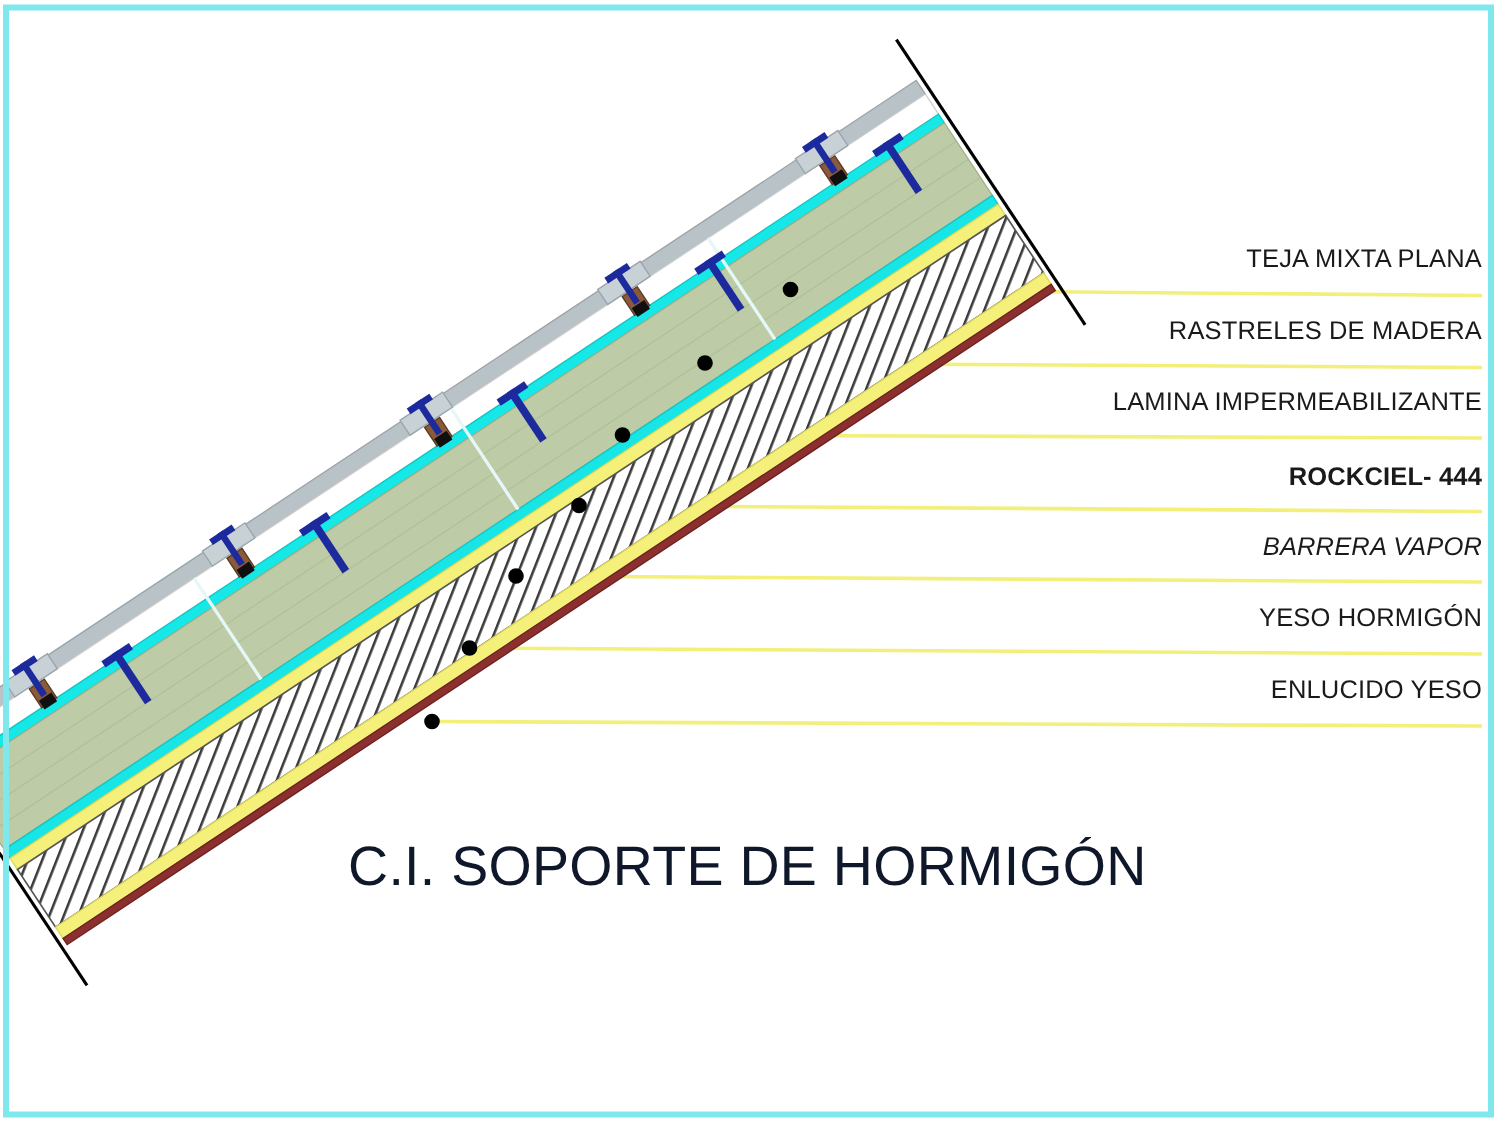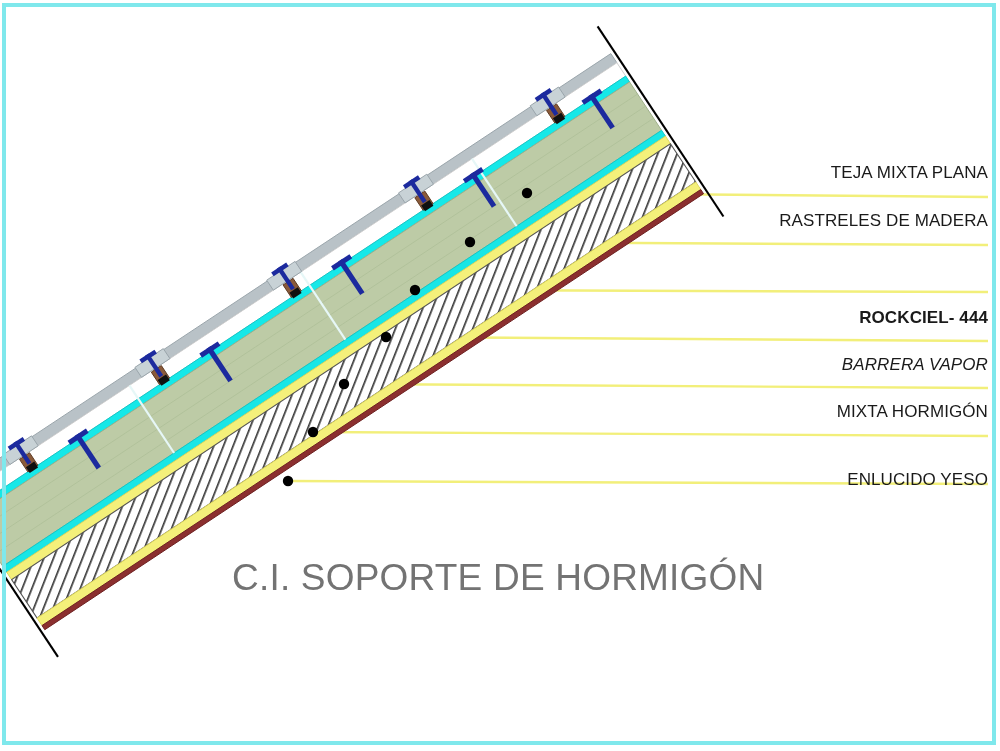--- a/index.html
+++ b/index.html
@@ -23,21 +23,21 @@
     right:12px;
     text-align:right;
     white-space:nowrap;
     color:#1a1a1a;
     font-size:17px;
     letter-spacing:0.1px;
     font-family:"Liberation Sans","DejaVu Sans",sans-serif;
   }
   .sheet-title{
     position:absolute;
-    color:#737373;
+    color:#0f172a;
     font-size:37px;
     white-space:nowrap;
     letter-spacing:0.2px;
     font-family:"Liberation Sans","DejaVu Sans",sans-serif;
   }
 </style>
 </head>
 <body>
 
 <svg id="drawing-canvas" viewBox="0 0 1000 751" xmlns="http://www.w3.org/2000/svg">
@@ -153,19 +153,20 @@
       <circle cx="313" cy="432" r="5.2" fill="#000000"></circle>
       <circle cx="288" cy="481" r="5.2" fill="#000000"></circle>
     </g>
 
   <rect id="sheet-frame" class="frame-border" fill="none" x="4" y="5" width="990" height="738" stroke="#7fe8ec" stroke-width="4"></rect>
 </svg>
 
 <div id="label-layer">
     <div class="layer-label" style="top: 211px;">RASTRELES DE MADERA</div>
     <div class="layer-label" style="top: 163px;">TEJA MIXTA PLANA</div>
+    <div class="layer-label" style="top: 258px;">LAMINA IMPERMEABILIZANTE</div>
     <div class="layer-label" style="top: 308px; font-weight: bold;">ROCKCIEL- 444</div>
     <div class="layer-label" style="top: 355px; font-style: italic;">BARRERA VAPOR</div>
-    <div class="layer-label" style="top: 402px;">MIXTA HORMIGÓN</div>
-    <div class="layer-label" style="top: 470px; text-align: center;">ENLUCIDO YESO</div>
+    <div class="layer-label" style="top: 402px;">YESO HORMIGÓN</div>
+    <div class="layer-label" style="top: 450px; text-align: center;">ENLUCIDO YESO</div>
   </div>
 
 <div class="sheet-title" id="sheet-title" style="left: 232px; top: 557px;">C.I. SOPORTE DE HORMIGÓN</div>
 
 </body></html>

